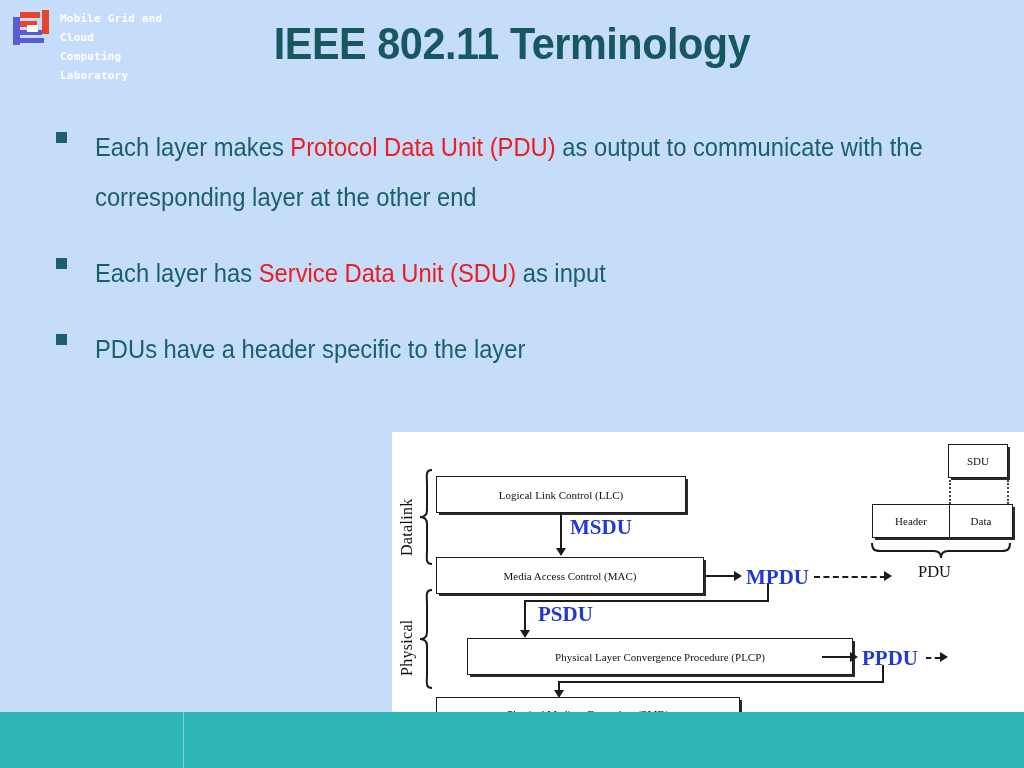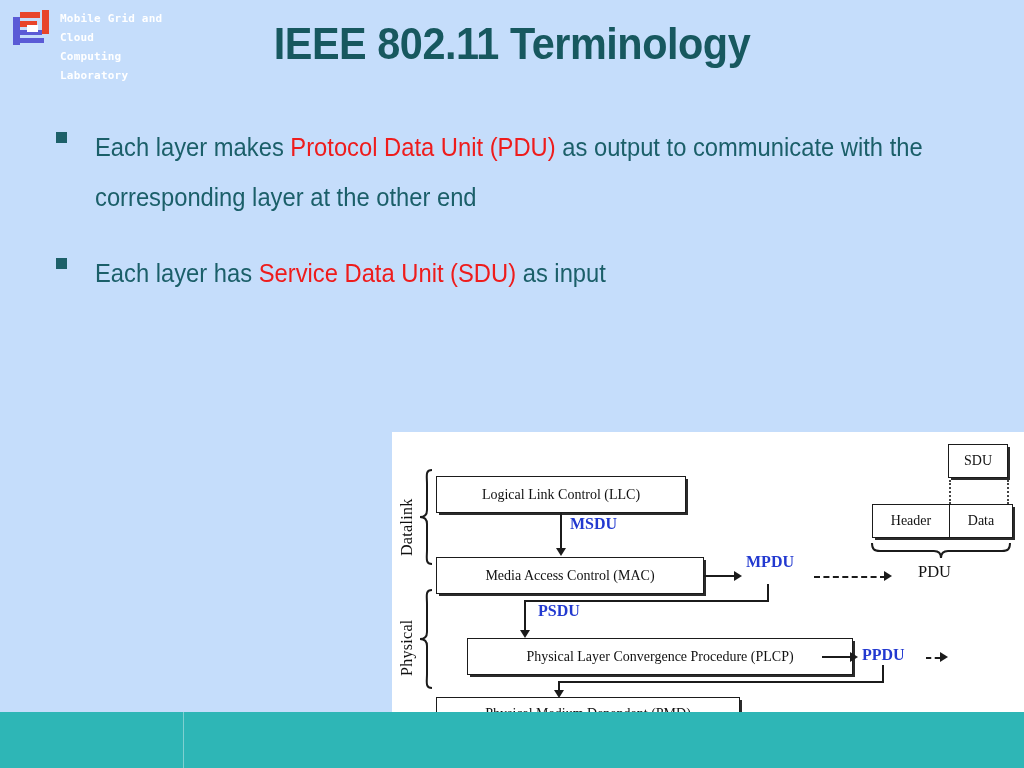--- a/index.html
+++ b/index.html
@@ -86,41 +86,41 @@
     width: 632px;
     height: 280px;
   }
   .dbox {
     position: absolute;
     box-sizing: border-box;
     background: #fff;
     border: 1.5px solid #1b1b1b;
     box-shadow: 2.5px 2.5px 0 -0.5px #2b2b2b;
     font-family: "Liberation Serif", serif;
-    font-size: 14px;
+    font-size: 11px;
     color: #111;
     display: flex;
     align-items: center;
     justify-content: center;
     white-space: nowrap;
   }
   .side-label {
     position: absolute;
     font-family: "Liberation Serif", serif;
     font-size: 16px;
     color: #111;
     writing-mode: vertical-rl;
     transform: rotate(180deg);
     letter-spacing: 0.3px;
   }
   .blue-lbl {
     position: absolute;
     font-family: "Liberation Serif", serif;
     font-weight: bold;
-    font-size: 16px;
+    font-size: 21px;
     color: #2239d0;
     white-space: nowrap;
   }
   .plain-lbl {
     position: absolute;
     font-family: "Liberation Serif", serif;
     font-size: 16.5px;
     color: #111;
     white-space: nowrap;
   }
@@ -207,20 +207,24 @@
       <div class="bullet-marker"></div>
       <div class="bullet-text"><span>Each layer makes </span><span class="hl">Protocol Data Unit (PDU)</span><span> as output to communicate with the corresponding layer at the other end</span></div>
     </div>
 
     <div class="bullet-row">
       <div class="bullet-marker"></div>
       <div class="bullet-text"><span>Each layer has </span><span class="hl">Service Data Unit (SDU)</span><span> as input</span></div>
     </div>
 
 
+    <div class="bullet-row">
+      <div class="bullet-marker"></div>
+      <div class="bullet-text">PDUs have a header specific to the layer</div>
+    </div>
 
   </div>
 
   <div id="diagram-panel">
     <div id="diagram-inner">
 
       <div class="side-label" style="left:6px; top:44px; height:80px;">Datalink</div>
       <div class="side-label" style="left:6px; top:166px; height:78px;">Physical</div>
 
       <div class="brace" style="left:26px; top:36px;">
@@ -237,21 +241,21 @@
       <div class="dbox" style="left:44px; top:44px; width:250px; height:37px;">Logical Link Control (LLC)</div>
 
       <div class="ln ln-v" style="left:168px; top:81px; height:37px;"></div>
       <div class="arrow-d" style="left:164px; top:116px;"></div>
       <div class="blue-lbl" style="left:178px; top:83px;">MSDU</div>
 
       <div class="dbox" style="left:44px; top:125px; width:268px; height:37px;text-align:center;">Media Access Control (MAC)</div>
 
       <div class="ln ln-h" style="left:312px; top:143px; width:32px;"></div>
       <div class="arrow-r" style="left:342px; top:139px;"></div>
-      <div class="blue-lbl" style="left:354px; top:121px;">MPDU</div>
+      <div class="blue-lbl" style="left:354px; top:133px;">MPDU</div>
 
       <div class="dashln" style="left:422px; top:144px; width:72px;"></div>
       <div class="arrow-r" style="left:492px; top:139px;"></div>
 
       <div class="ln ln-v" style="left:375px; top:152px; height:18px;"></div>
       <div class="ln ln-h" style="left:132px; top:168px; width:245px;"></div>
       <div class="ln ln-v" style="left:132px; top:168px; height:32px;"></div>
       <div class="arrow-d" style="left:128px; top:198px;"></div>
       <div class="blue-lbl" style="left:146px; top:170px;text-align:right;">PSDU</div>
 

